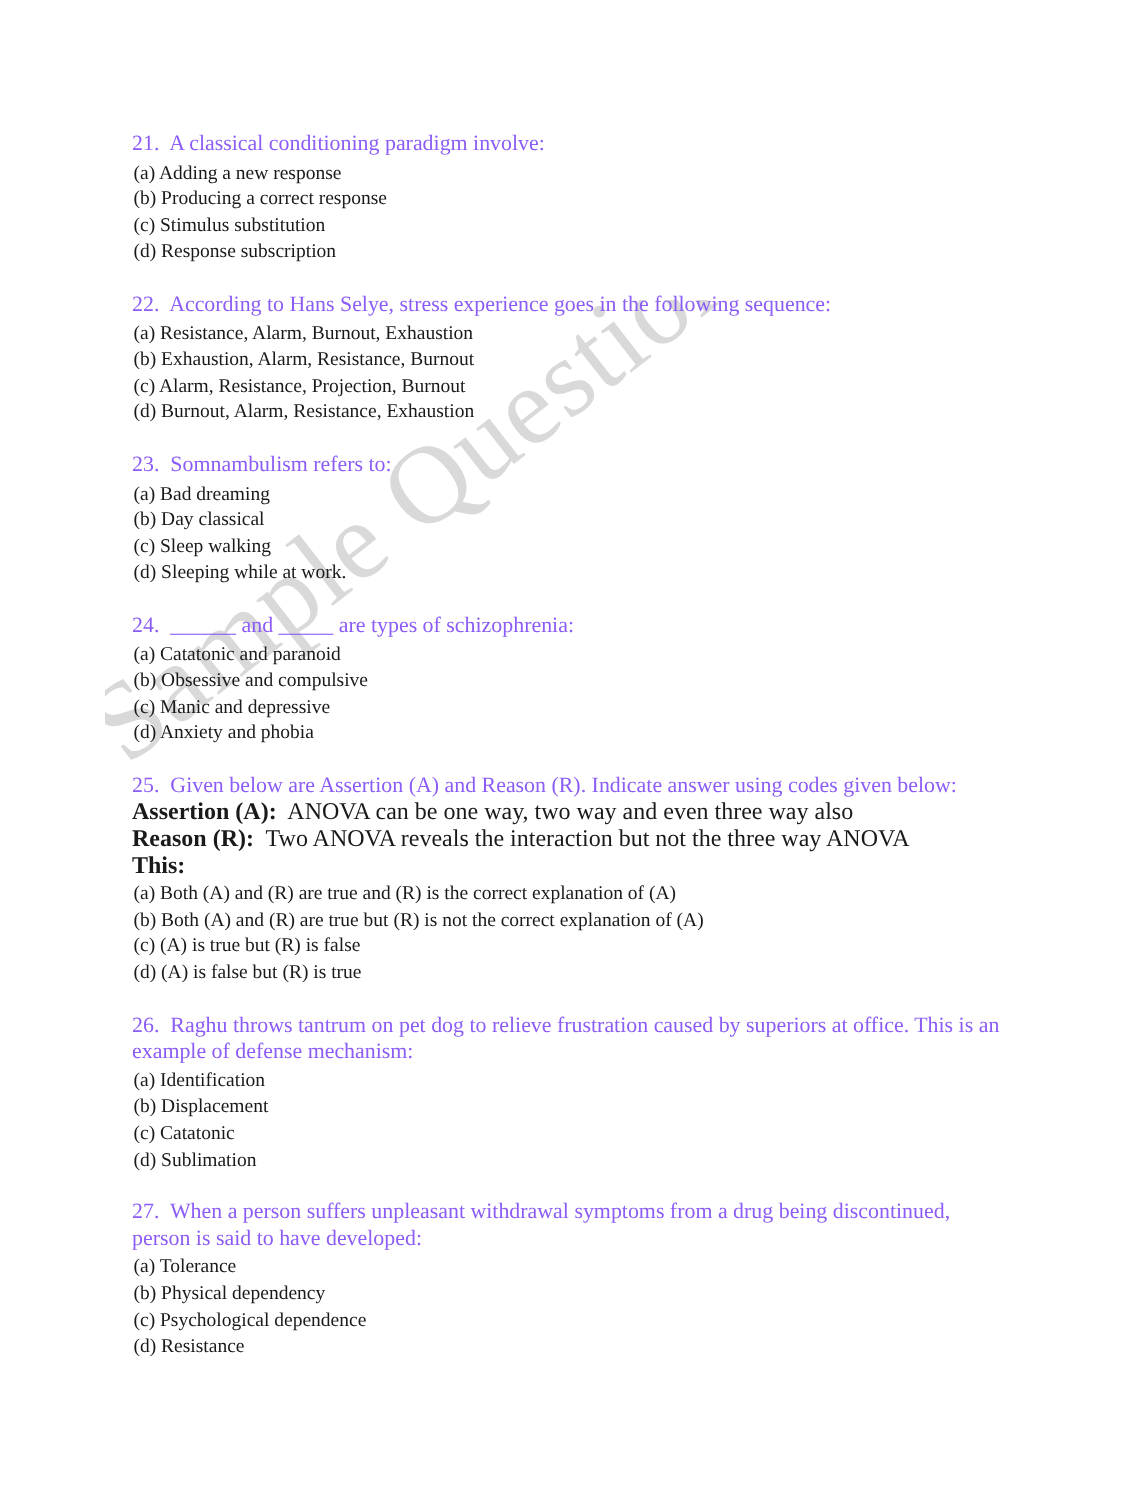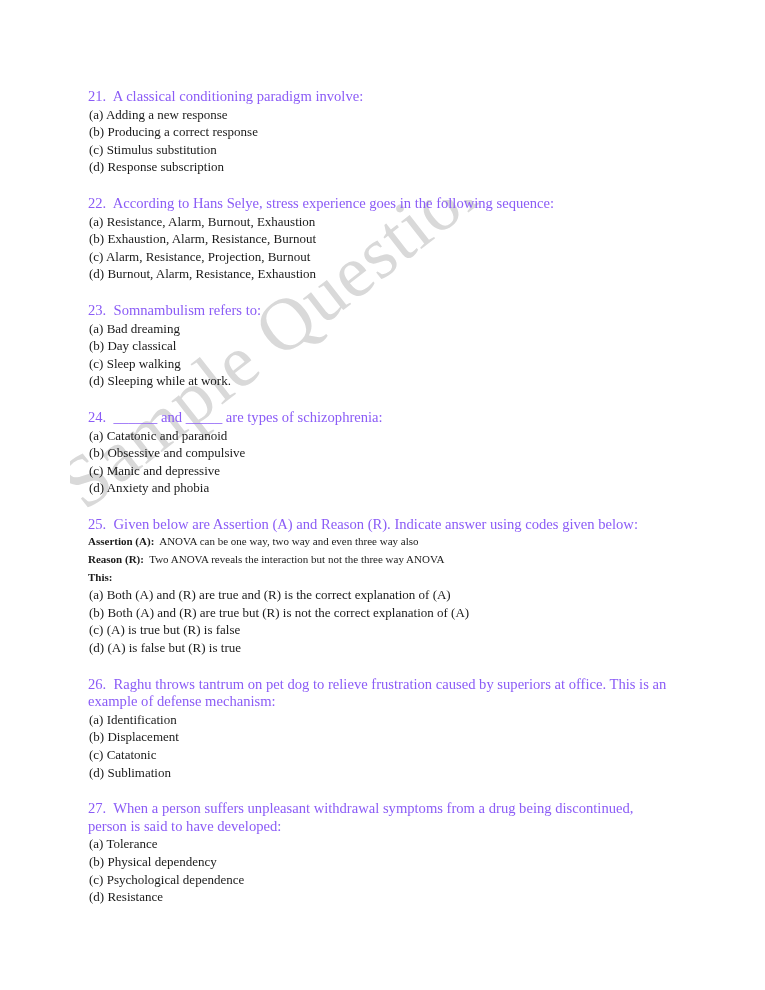--- a/index.html
+++ b/index.html
@@ -42,21 +42,21 @@
   }
   .content {
     position: relative;
     z-index: 1;
     padding: 88px 80px 0 88px;
   }
   .qblock {
     margin-bottom: 19px;
   }
   .qline {
-    font-size: 11px;
+    font-size: 16px;
     line-height: 17.6px;
     color: #1a1a1a;
     margin: 0;
     white-space: pre-wrap;
   }
   .qstem {
     font-size: 14.6px;
     line-height: 17.6px;
     color: #8b5cf6;
     margin: 0;

